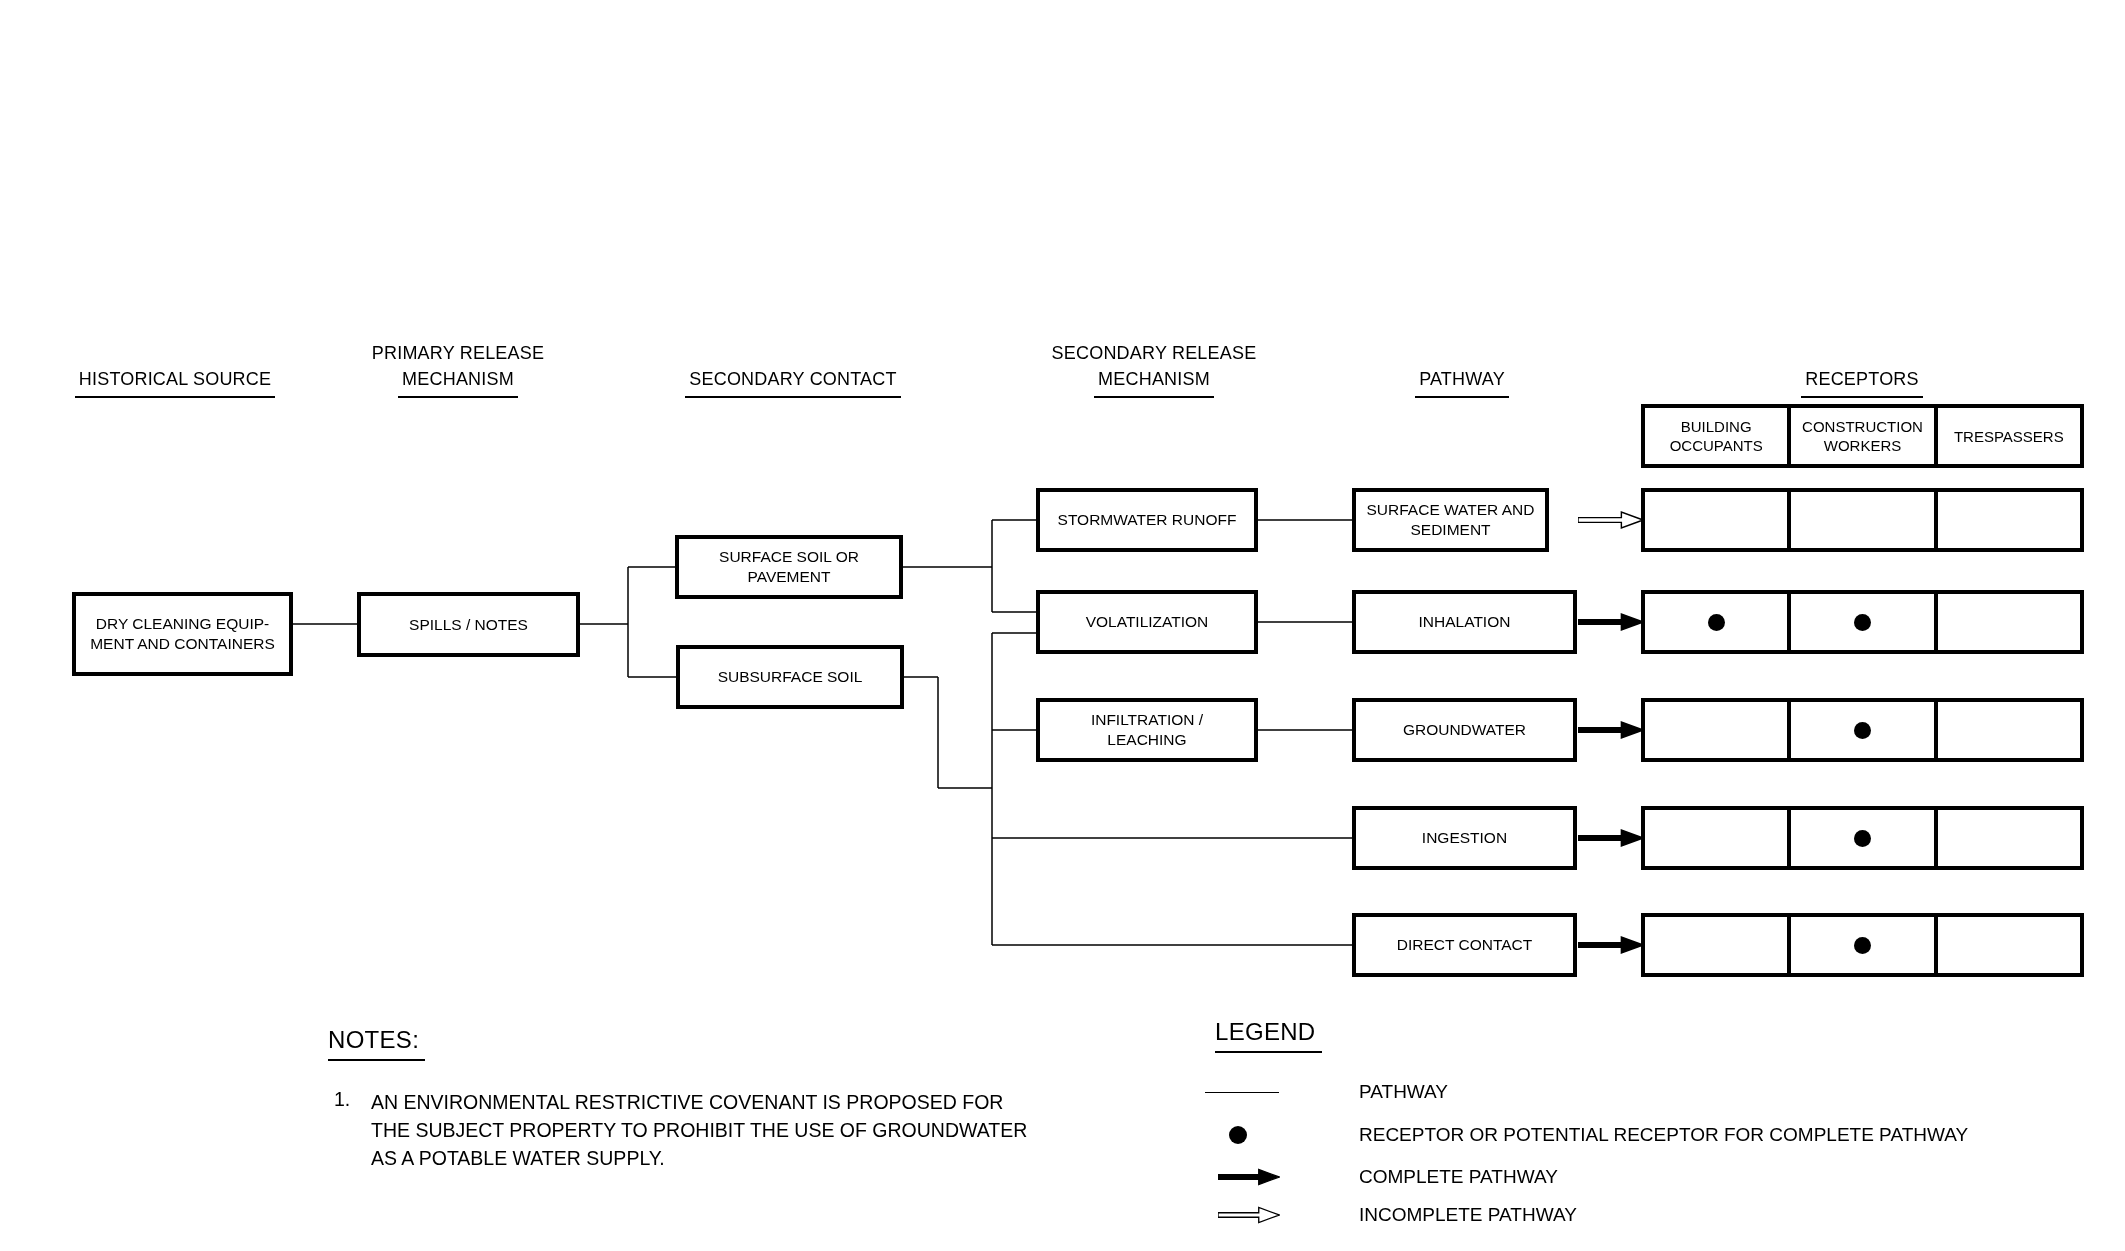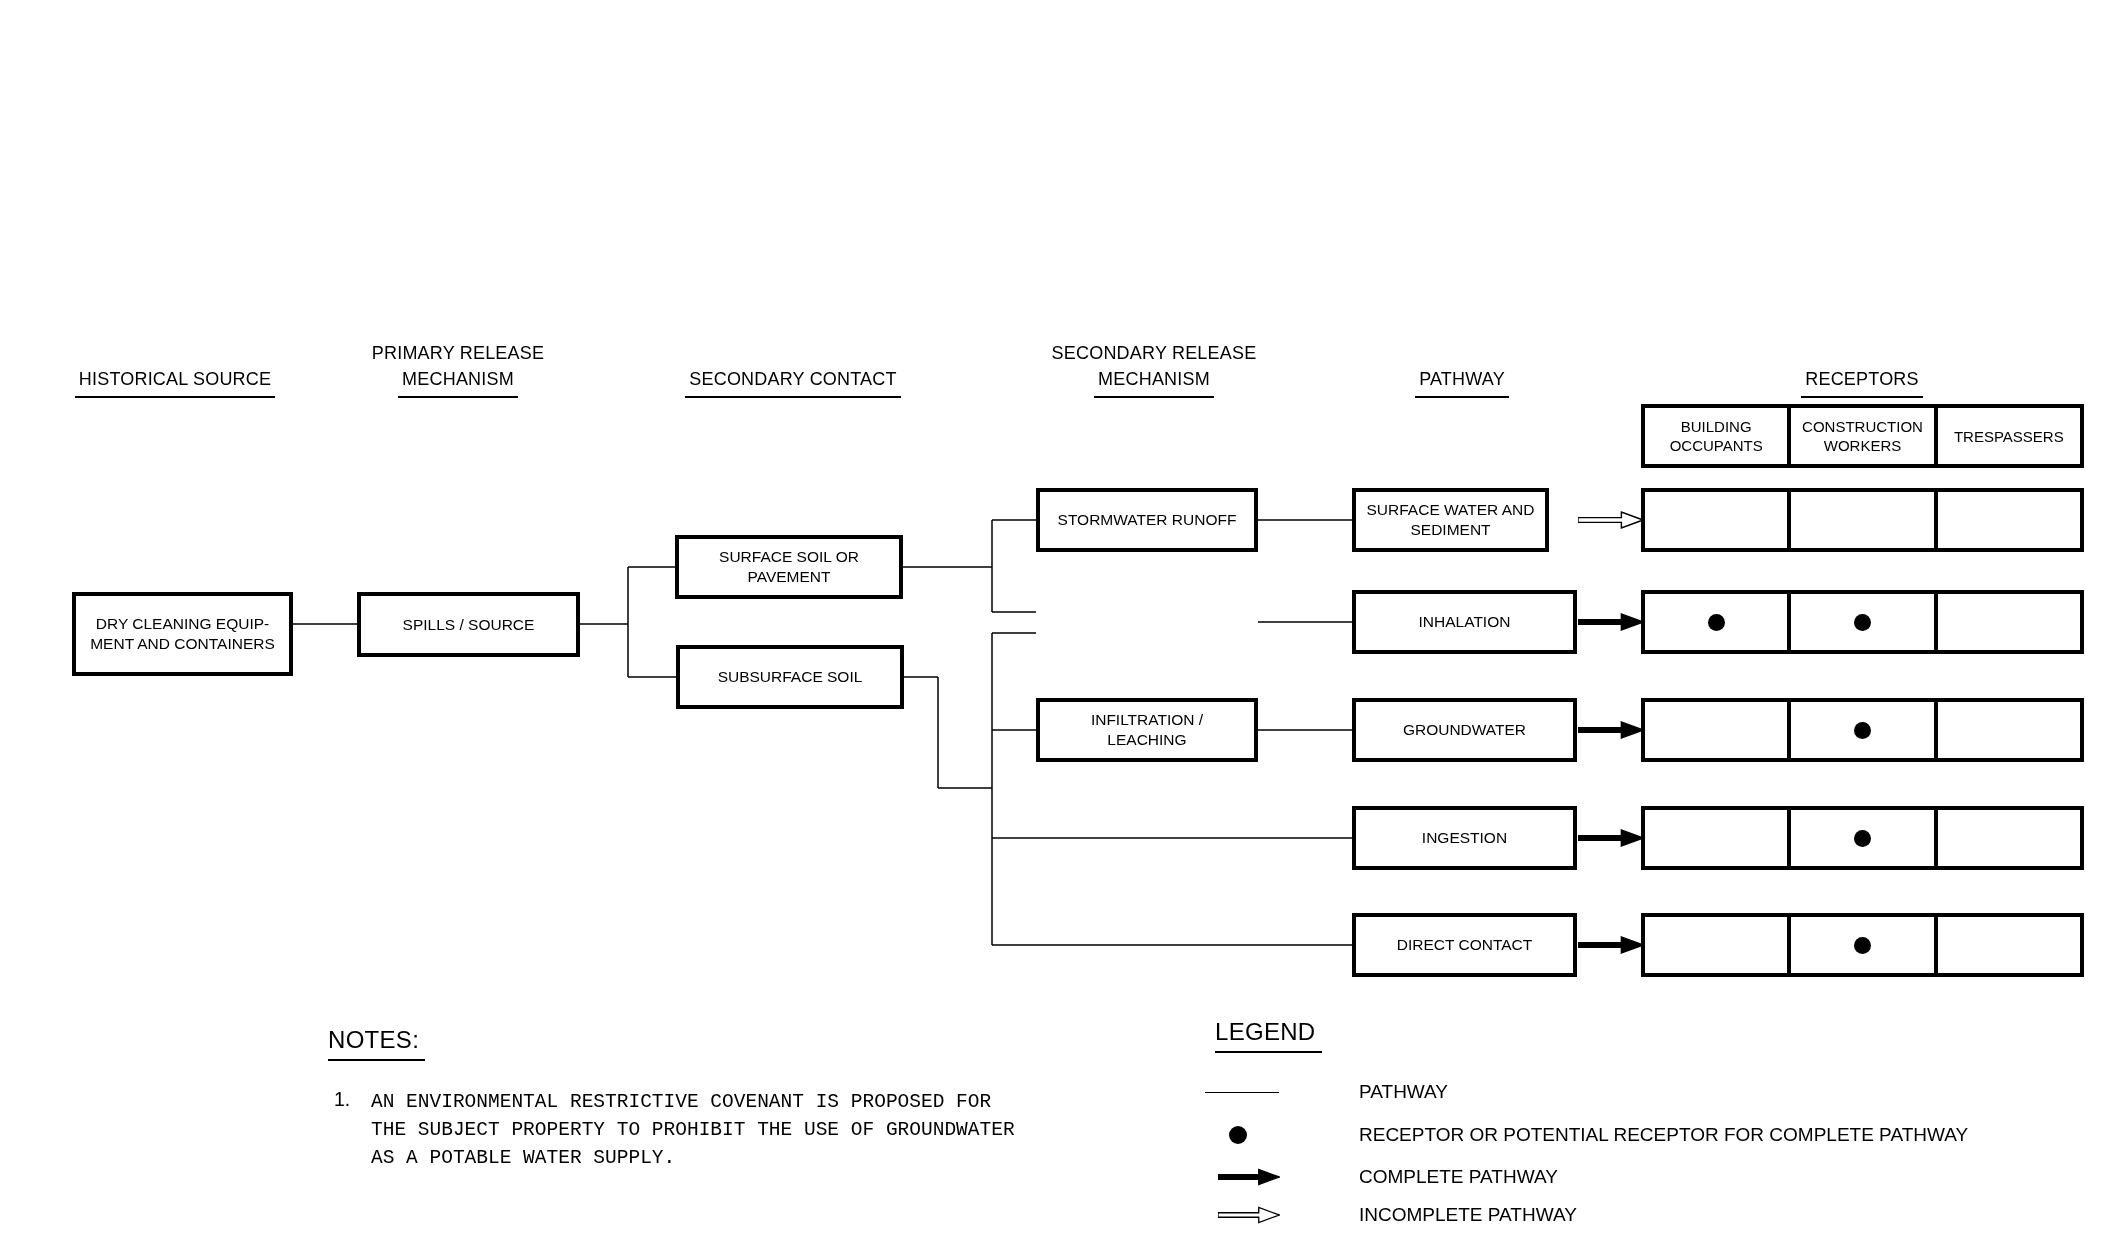--- a/index.html
+++ b/index.html
@@ -92,27 +92,28 @@
   </div>
   <div class="hdr" style="left:1337px;top:366px;width:250px;">
     <span class="und">PATHWAY</span>
   </div>
   <div class="hdr" style="left:1737px;top:366px;width:250px;">
     <span class="und">RECEPTORS</span>
   </div>
 
   <div class="fbox" style="left:72px;top:592px;width:221px;height:84px;">DRY CLEANING EQUIP-
 MENT AND CONTAINERS</div>
-  <div class="fbox" style="left:357px;top:592px;width:223px;height:65px;">SPILLS / SOURCE</div>
+  <div class="fbox" style="left:357px;top:592px;width:223px;height:65px;">SPILLS / NOTES</div>
 
   <div class="fbox" style="left:675px;top:535px;width:228px;height:64px;">SURFACE SOIL OR
 PAVEMENT</div>
   <div class="fbox" style="left:676px;top:645px;width:228px;height:64px;">SUBSURFACE SOIL</div>
 
   <div class="fbox" style="left:1036px;top:488px;width:222px;height:64px;">STORMWATER RUNOFF</div>
+  <div class="fbox" style="left:1036px;top:590px;width:222px;height:64px;">VOLATILIZATION</div>
   <div class="fbox" style="left:1036px;top:698px;width:222px;height:64px;">INFILTRATION /
 LEACHING</div>
 
   <div class="fbox" style="left:1352px;top:488px;width:197px;height:64px;">SURFACE WATER AND
 SEDIMENT</div>
   <div class="fbox" style="left:1352px;top:590px;width:225px;height:64px;">INHALATION</div>
   <div class="fbox" style="left:1352px;top:698px;width:225px;height:64px;">GROUNDWATER</div>
   <div class="fbox" style="left:1352px;top:806px;width:225px;height:64px;">INGESTION</div>
   <div class="fbox" style="left:1352px;top:913px;width:225px;height:64px;">DIRECT CONTACT</div>
 
@@ -163,21 +164,21 @@
     <polygon points="0,9.5 46,9.5 46,3.5 69,12 46,20.5 46,14.5 0,14.5"></polygon>
     </svg>
   <svg class="arrow arrow-complete" style="left:1578px;top:933px;" viewBox="0 0 70 24">
     <polygon points="0,9.5 46,9.5 46,3.5 69,12 46,20.5 46,14.5 0,14.5"></polygon>
     </svg>
 
   <div class="sect-title" style="left:328px;top:1026px;">
     <span class="und">NOTES:</span>
   </div>
   <div class="note-num" style="left:334px;top:1088px;">1.</div>
-  <div class="note-text" style="left:371px;top:1088px;width:800px;font-family:Liberation Mono, monospace;">AN ENVIRONMENTAL RESTRICTIVE COVENANT IS PROPOSED FOR
+  <div class="note-text" style="left:371px;top:1088px;width:800px;">AN ENVIRONMENTAL RESTRICTIVE COVENANT IS PROPOSED FOR
 THE SUBJECT PROPERTY TO PROHIBIT THE USE OF GROUNDWATER
 AS A POTABLE WATER SUPPLY.</div>
 
   <div class="sect-title" style="left:1215px;top:1018px;">
     <span class="und">LEGEND</span>
   </div>
 
   <div class="leg-line" style="left:1205px;top:1092px;"></div>
   <div class="leg-label" style="left:1359px;top:1081px;">PATHWAY</div>
 

